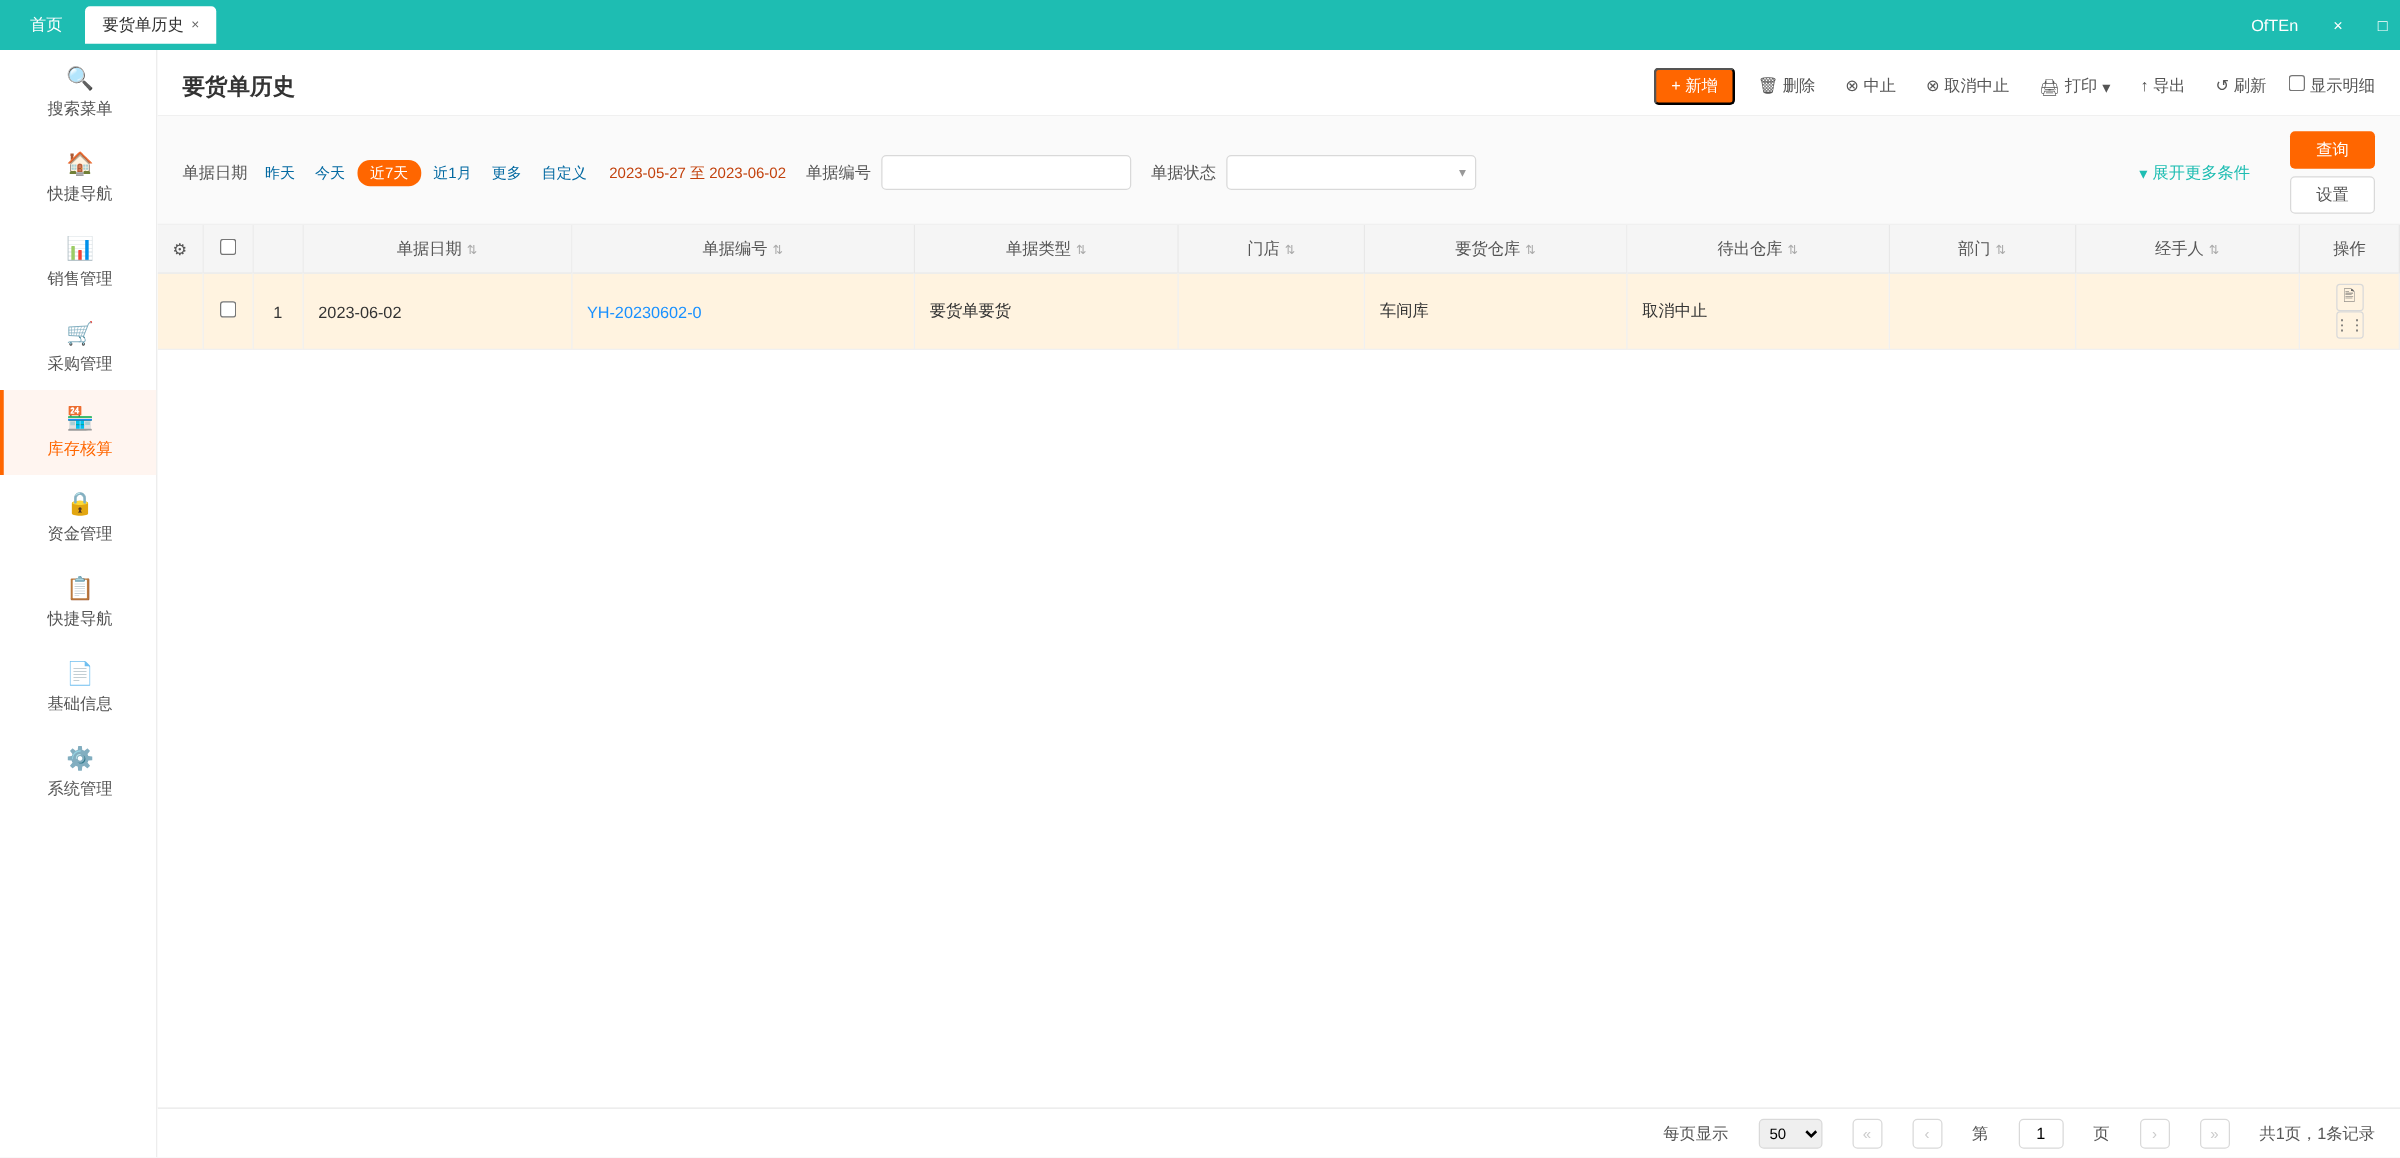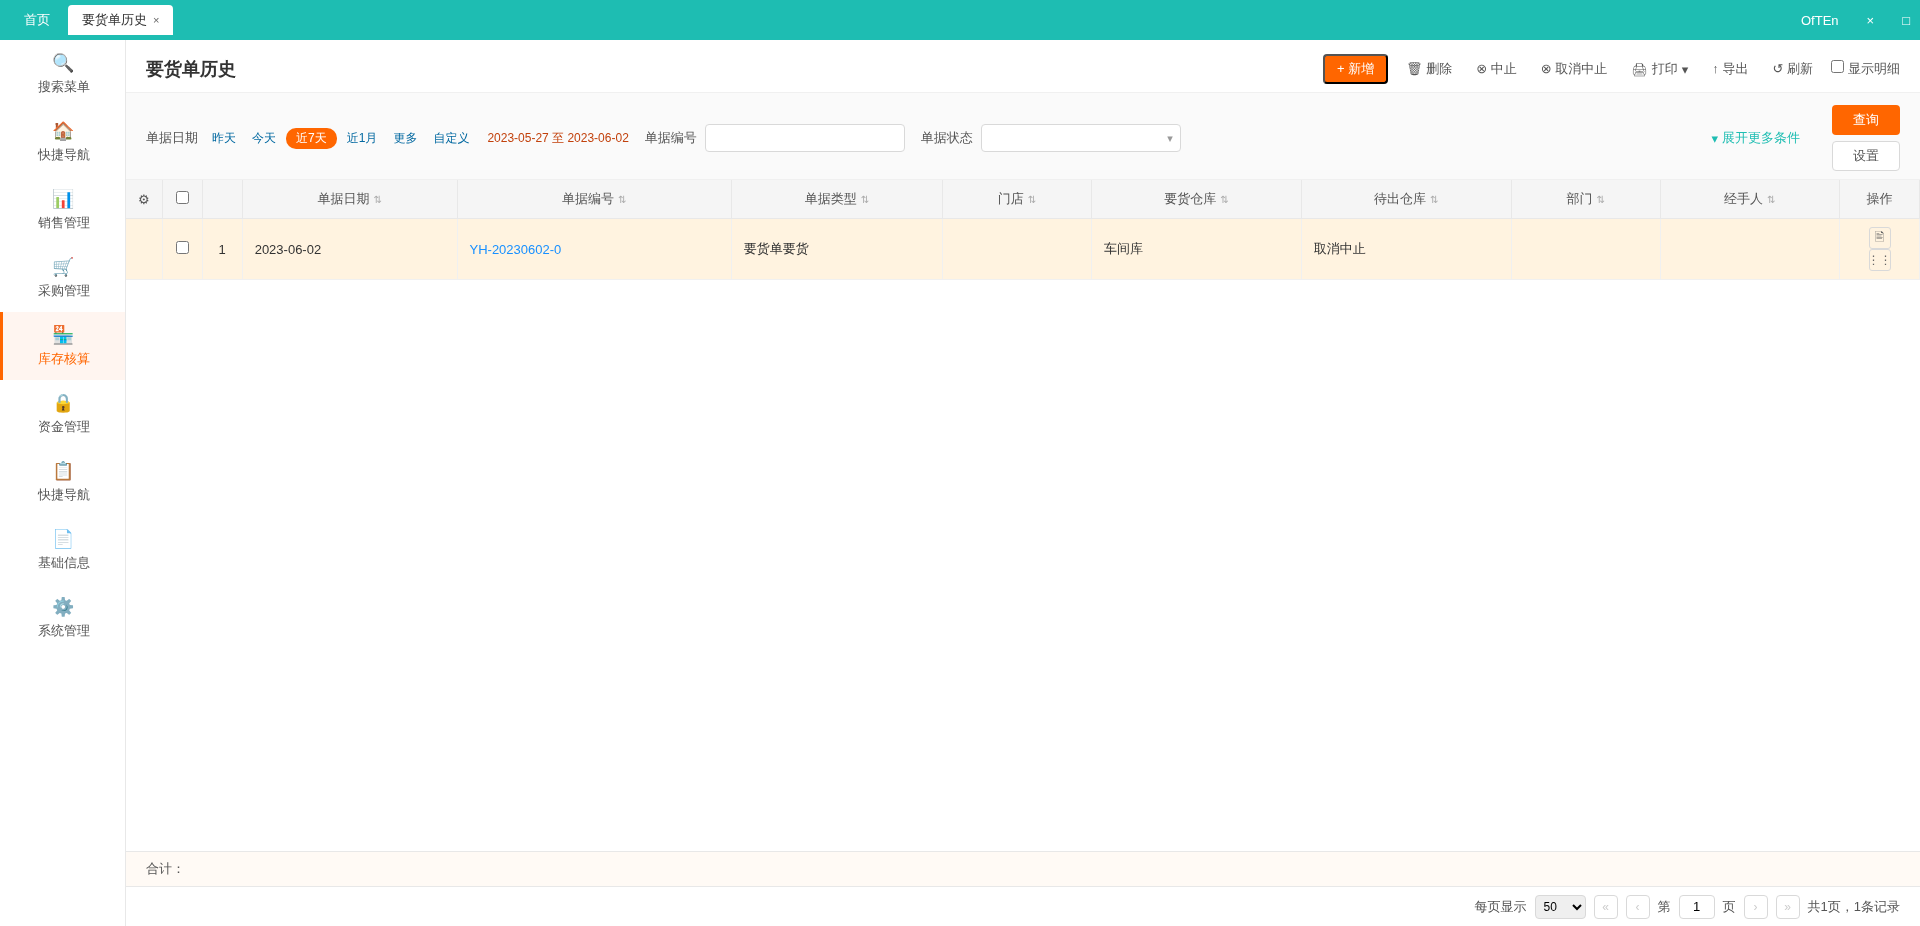--- a/index.html
+++ b/index.html
@@ -314,21 +314,21 @@
     }
 
     
     .pagination-bar {
       height: 40px;
       border-top: 1px solid #e8e8e8;
       display: flex;
       align-items: center;
       justify-content: flex-end;
       padding: 0 20px;
-      gap: 8px;
+      gap: 24px;
       color: #555;
       font-size: 13px;
       background: #fff;
       flex-shrink: 0;
     }
     .pagination-bar select {
       border: 1px solid #d9d9d9;
       border-radius: 4px;
       padding: 2px 4px;
       font-size: 12px;
@@ -532,23 +532,20 @@
       <td></td>
       <td class="center">
         <span class="op-icon">🖹</span>
         <span class="op-icon">⋮⋮</span>
       </td>
     </tr>
           </tbody>
       </table>
     </div>
 
-    <div class="table-footer">
-      <span>合计：</span>
-    </div>
 
     <div class="pagination-bar">
       <span>每页显示</span>
       <select>
         <option value="50" selected="">50</option>
         <option value="20">20</option>
         <option value="100">100</option>
         <option value="200">200</option>
       </select>
       <span class="page-btn disabled">«</span>

